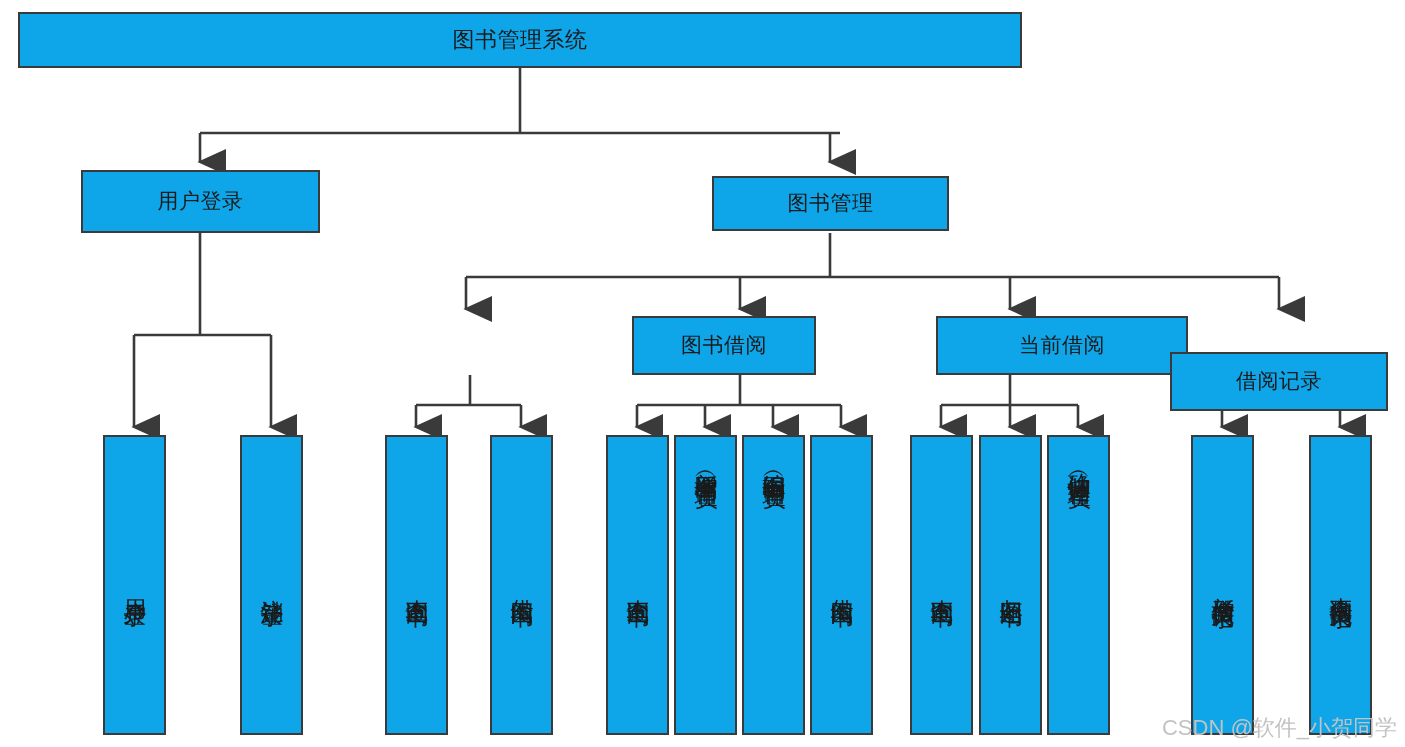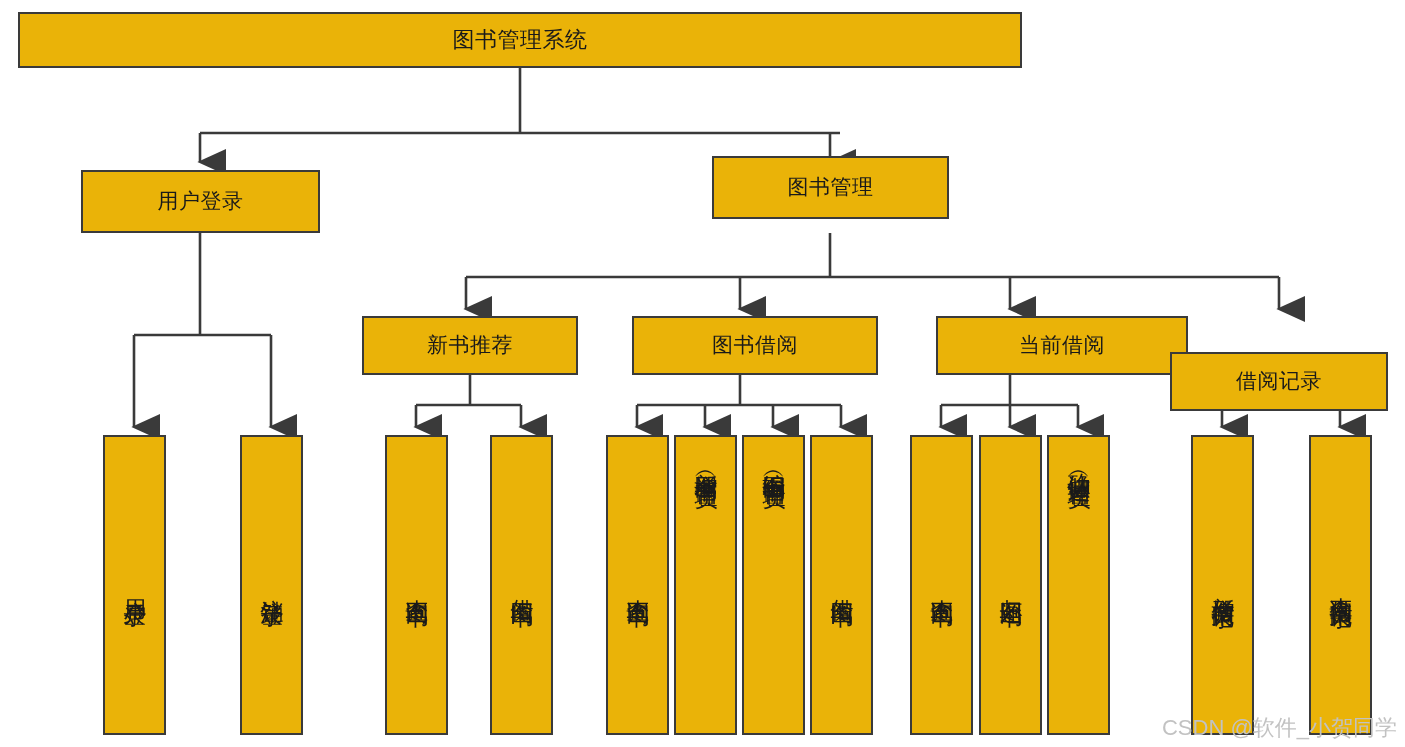--- a/index.html
+++ b/index.html
@@ -21,21 +21,21 @@
     position: absolute;
     left: 0;
     top: 0;
     width: 1405px;
     height: 747px;
     pointer-events: none;
   }
   .node {
     position: absolute;
     box-sizing: border-box;
-    background: #eab308;
+    background: #0ea5e9;
     border: 2px solid #3a3a3a;
     display: flex;
     align-items: center;
     justify-content: center;
     color: #1a1a1a;
   }
   .node .label {
     display: block;
     text-align: center;
     line-height: 1.05;
@@ -132,28 +132,25 @@
     </g>
   </svg>
 
   <div class="node h root" style="left:18px; top:12px; width:1004px; height:56px;">
     <span class="label">图书管理系统</span>
   </div>
 
   <div class="node h" style="left:81px; top:170px; width:239px; height:63px;">
     <span class="label">用户登录</span>
   </div>
-  <div class="node h" style="left:712px; top:156px; width:237px; height:63px;justify-content:center;">
+  <div class="node h" style="left:712px; top:176px; width:237px; height:55px;justify-content:center;">
     <span class="label">图书管理</span>
   </div>
 
-  <div class="node h" style="left:362px; top:316px; width:216px; height:59px;">
-    <span class="label">新书推荐</span>
-  </div>
-  <div class="node h" style="left:632px; top:316px; width:246px; height:59px;">
+  <div class="node h" style="left:632px; top:316px; width:184px; height:59px;">
     <span class="label">图书借阅</span>
   </div>
   <div class="node h" style="left:936px; top:316px; width:252px; height:59px;">
     <span class="label">当前借阅</span>
   </div>
   <div class="node h" style="left:1170px; top:316px; width:218px; height:59px;margin-top:36px;">
     <span class="label">借阅记录</span>
   </div>
 
   <div class="node v short" style="left:103px; top:435px; width:63px; height:300px;">

